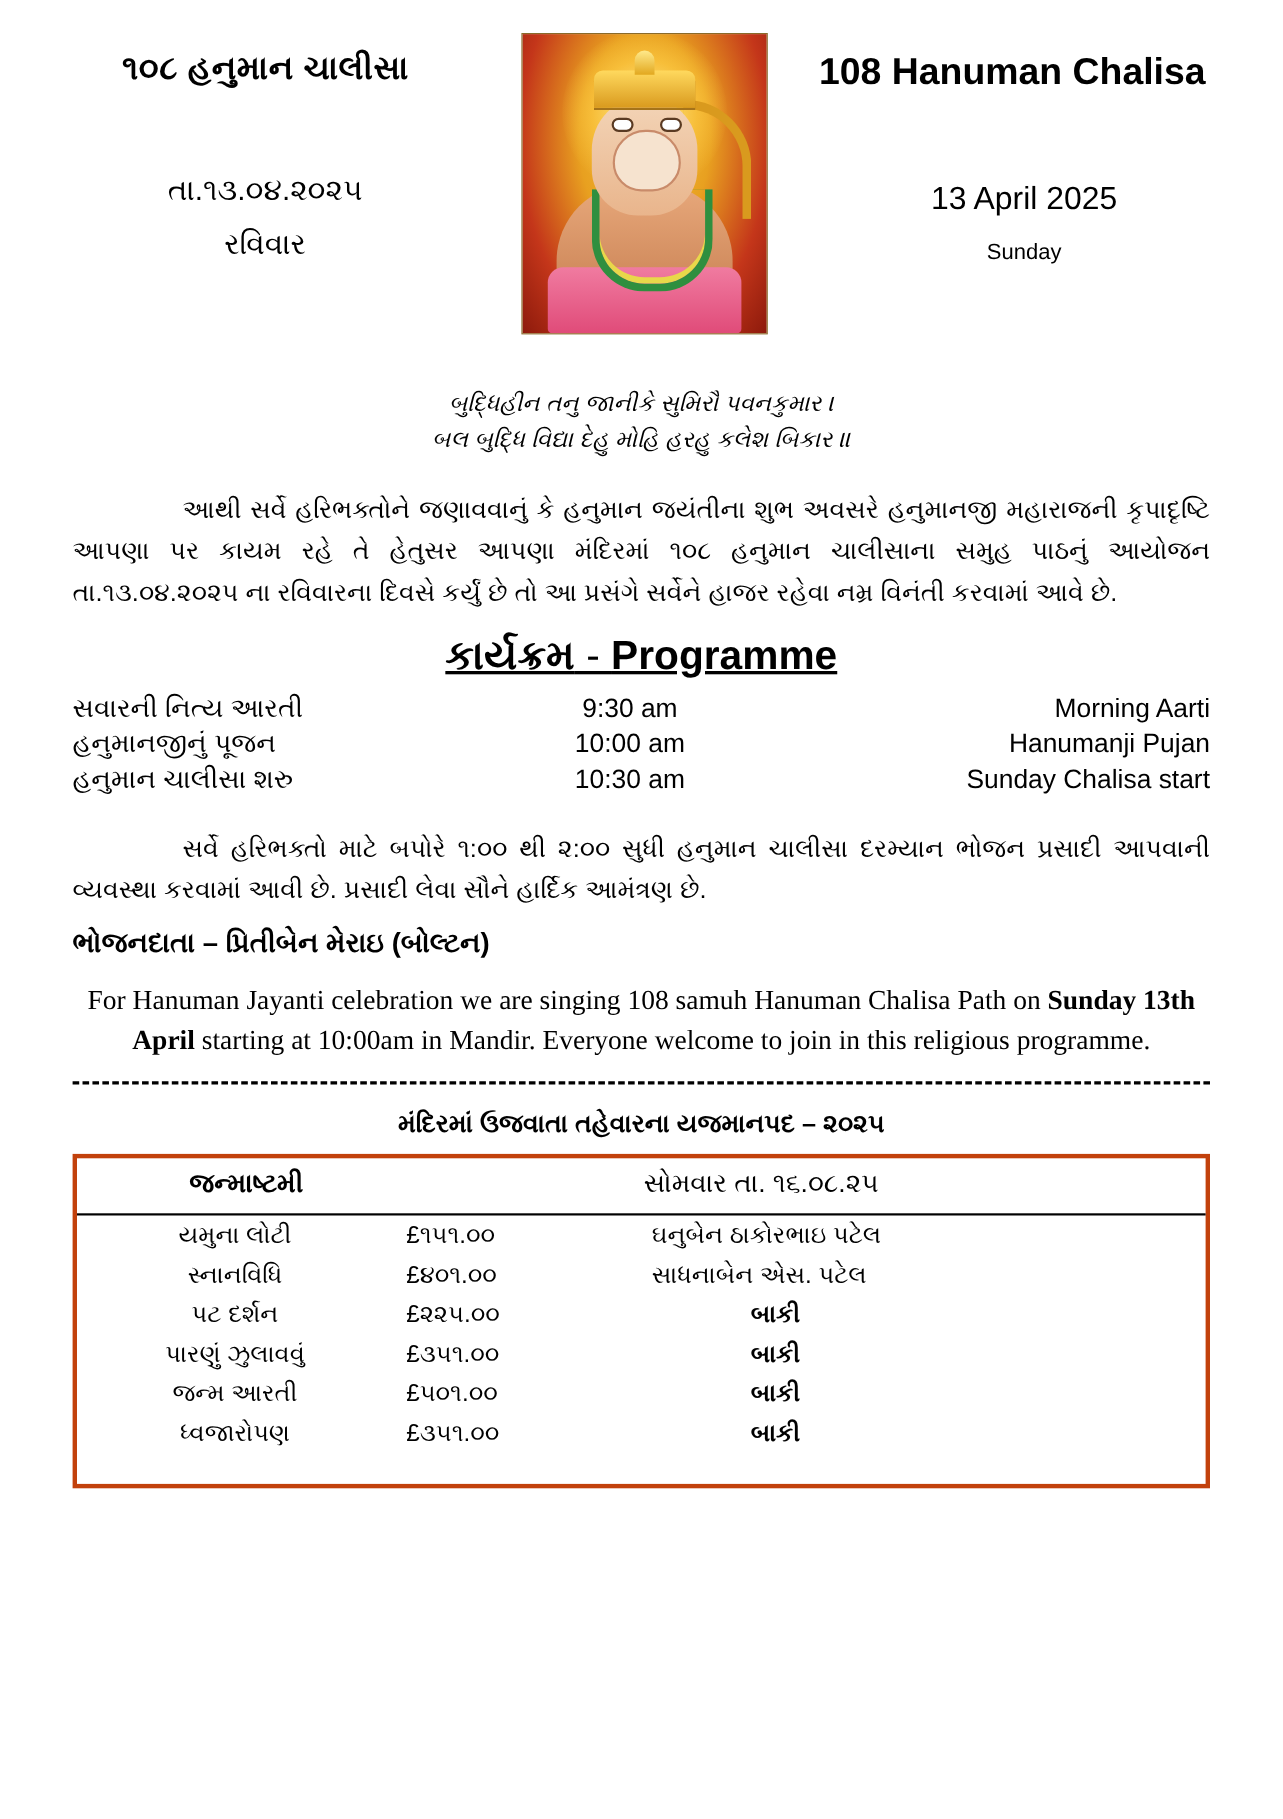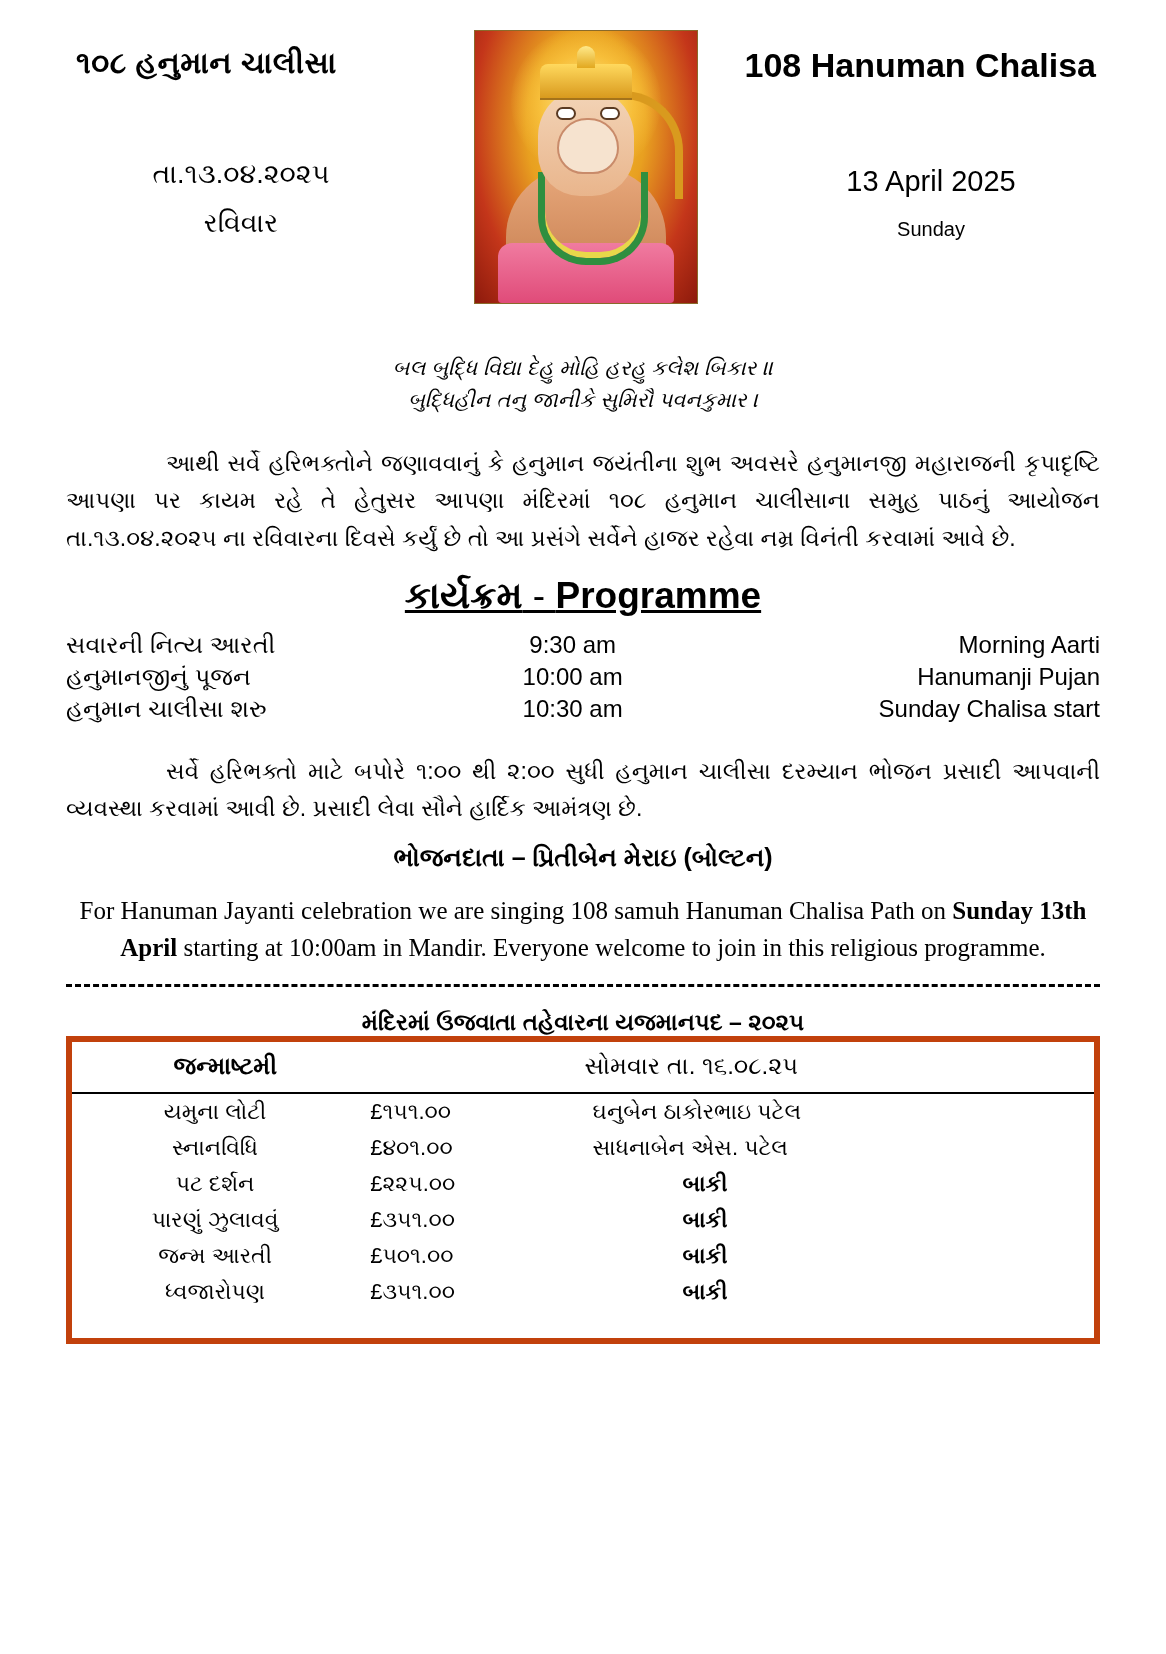--- a/index.html
+++ b/index.html
@@ -39,20 +39,21 @@
     padding-top: 16px;
   }
   .header-col.left { align-items: flex-start; padding-left: 10px;}
   .header-col.right { align-items: flex-end; padding-right: 4px;}
 
   .title-guj {
     font-size: 30px;
     font-weight: bold;
     letter-spacing: 0.5px;
     white-space: nowrap;
+    margin-left: 35px;
   }
   .title-eng {
     font-size: 34px;
     font-weight: bold;
     white-space: nowrap;
   }
   .date-guj {
     font-size: 27px;
     margin-top: 78px;
     text-align: center;
@@ -241,21 +242,21 @@
 
   
   .para-prasadi {
     font-size: 23px;
     line-height: 1.62;
     text-align: justify;
     text-indent: 100px;
     margin-top: 28px;
   }
   .bhojan-line {
-    text-align: center;
+    text-align: left;
     font-size: 25px;
     font-weight: bold;
     margin-top: 16px;
   }
 
   
   .para-eng {
     font-family: "Liberation Serif", serif;
     font-size: 25px;
     line-height: 1.45;
@@ -272,21 +273,22 @@
   }
 
   
   .fest-heading {
     text-align: center;
     font-size: 23px;
     font-weight: bold;
     margin-top: 22px;
   }
   .fest-box {
-    border: 6px solid #c2410c;
+    margin-top: 14px;
+    border: 4px solid #c2410c;
   }
   .fest-head-row {
     display: flex;
     border-bottom: 2px solid #000;
     padding: 10px 0 12px 0;
   }
   .fest-head-row .c1 {
     width: 30%;
     text-align: center;
     font-size: 24px;
@@ -342,22 +344,22 @@
     </div>
 
     <div class="header-col right">
       <div class="title-eng">108 Hanuman Chalisa</div>
       <div class="date-eng">13 April 2025</div>
       <div class="day-eng">Sunday</div>
     </div>
   </div>
 
   <div class="shloka">
+    <div>બુદ્ધિહીન તનુ જાનીકે સુમિરૌ પવનકુમાર ।</div>
     <div>બલ બુદ્ધિ વિદ્યા દેહુ મોહિ હરહુ કલેશ બિકાર  ॥</div>
-    <div>બુદ્ધિહીન તનુ જાનીકે સુમિરૌ પવનકુમાર ।</div>
   </div>
 
   <div class="para-guj">આથી સર્વે હરિભક્તોને જણાવવાનું કે હનુમાન જયંતીના શુભ અવસરે હનુમાનજી મહારાજની કૃપાદૃષ્ટિ આપણા પર કાયમ રહે તે હેતુસર આપણા મંદિરમાં ૧૦૮ હનુમાન ચાલીસાના સમુહ પાઠનું આયોજન તા.૧૩.૦૪.૨૦૨૫ ના રવિવારના દિવસે કર્યું છે તો આ પ્રસંગે સર્વેને હાજર રહેવા નમ્ર વિનંતી કરવામાં આવે છે.</div>
 
   <div class="prog-heading">
     <span>કાર્યક્રમ</span><span class="dash"> - </span><span>Programme</span>
   </div>
 
   <table class="prog-table">
     <tbody>

